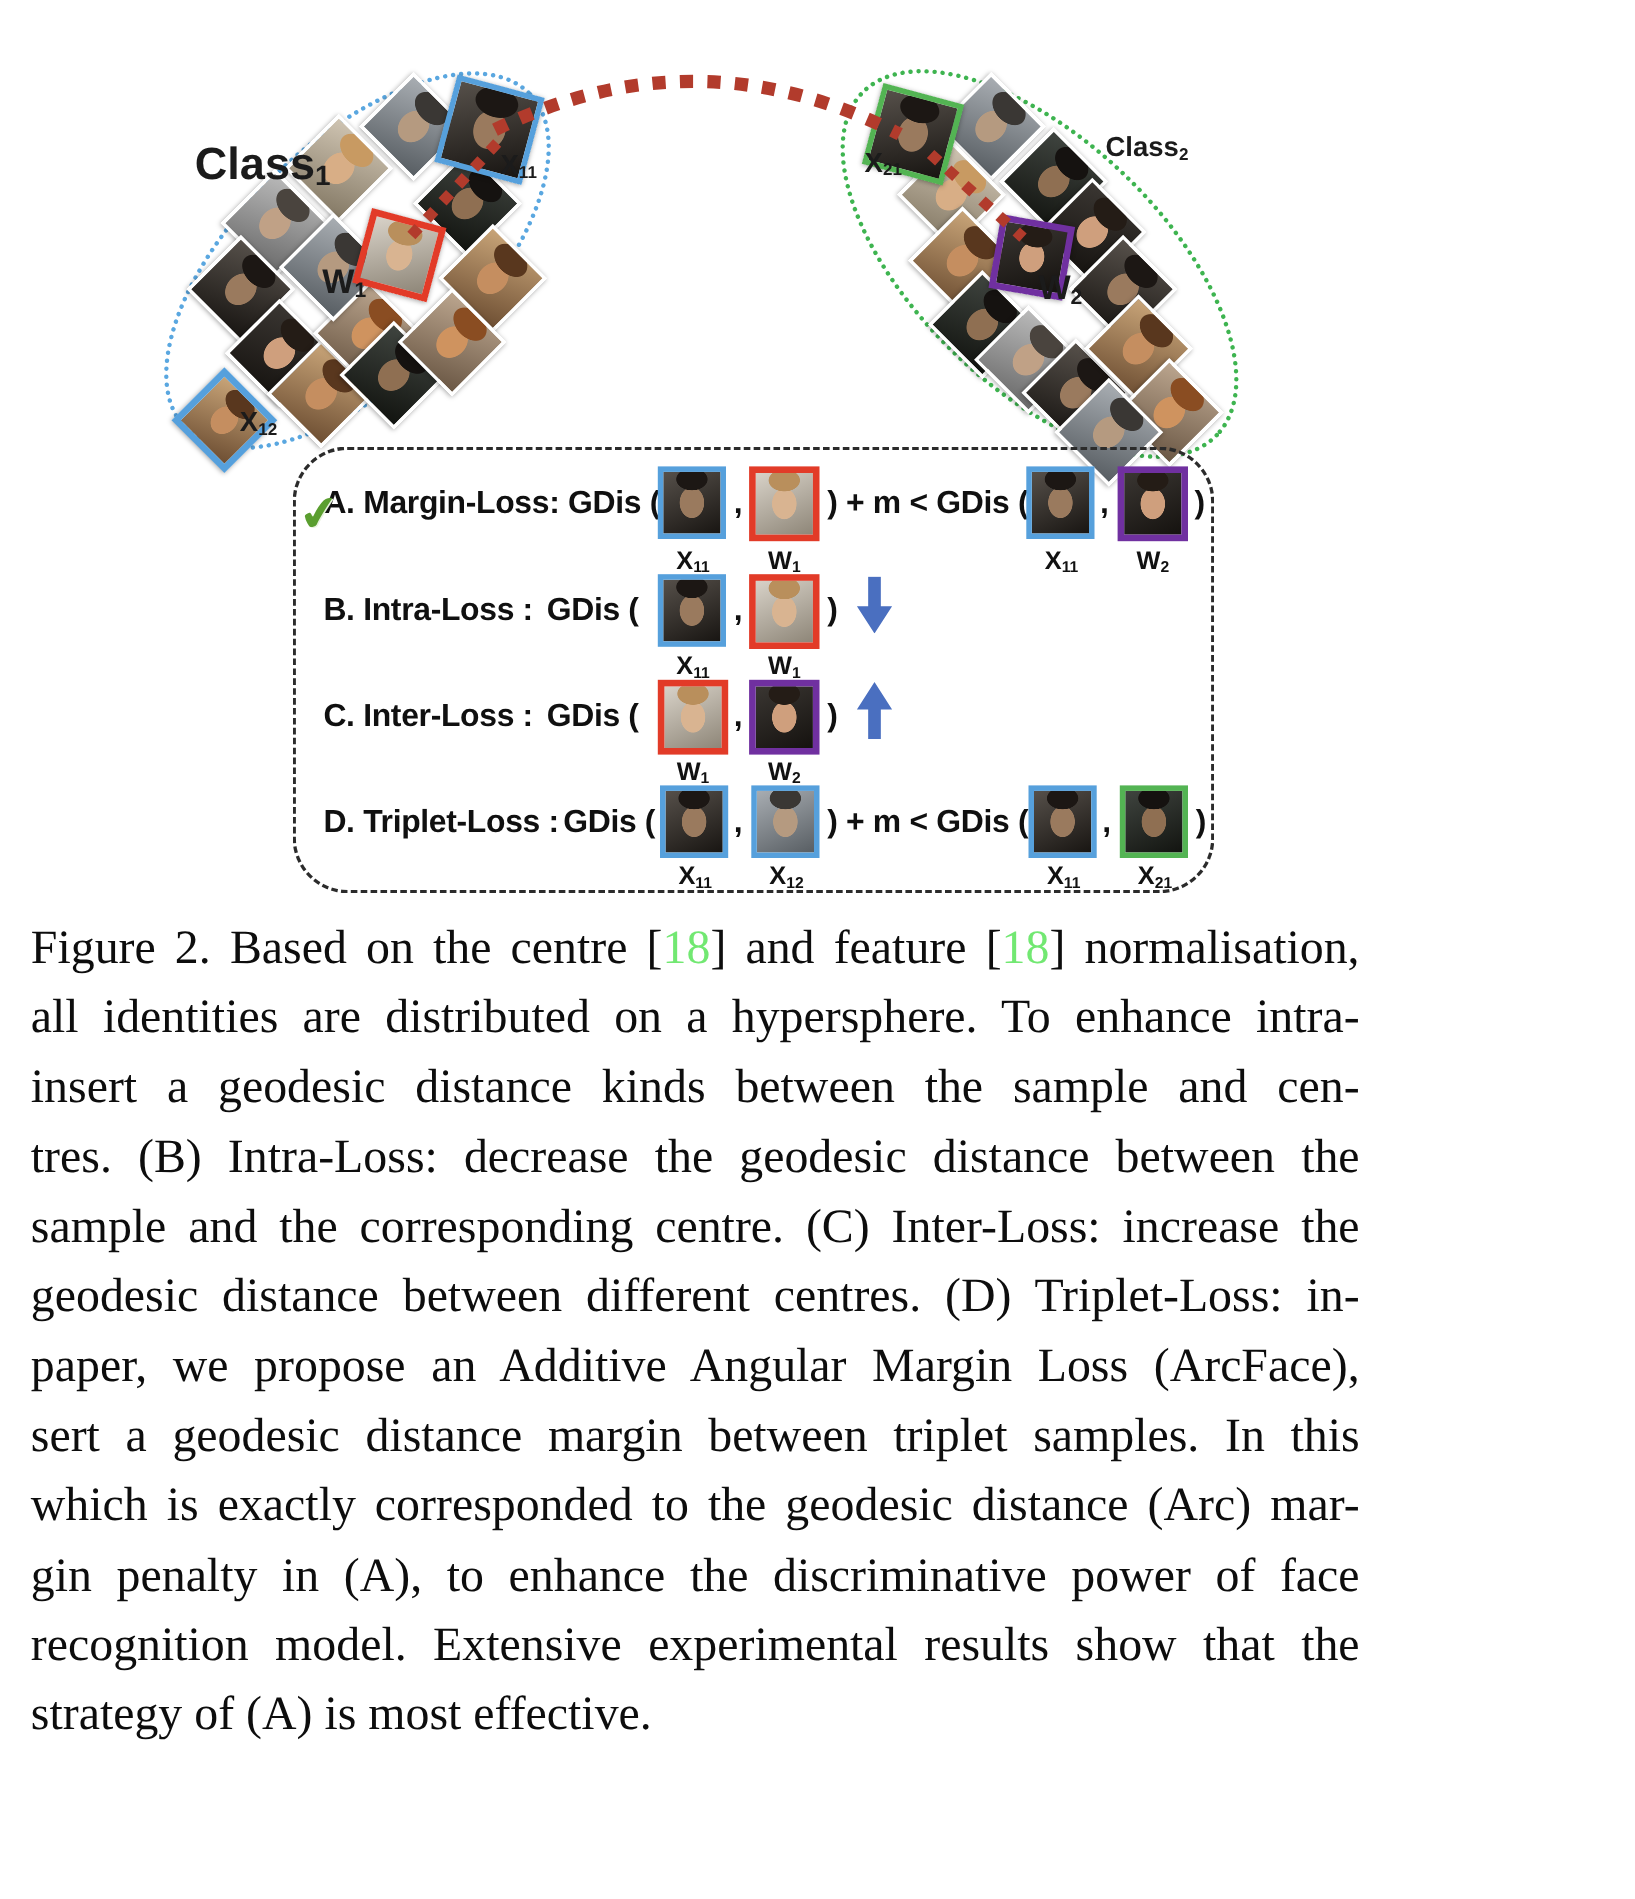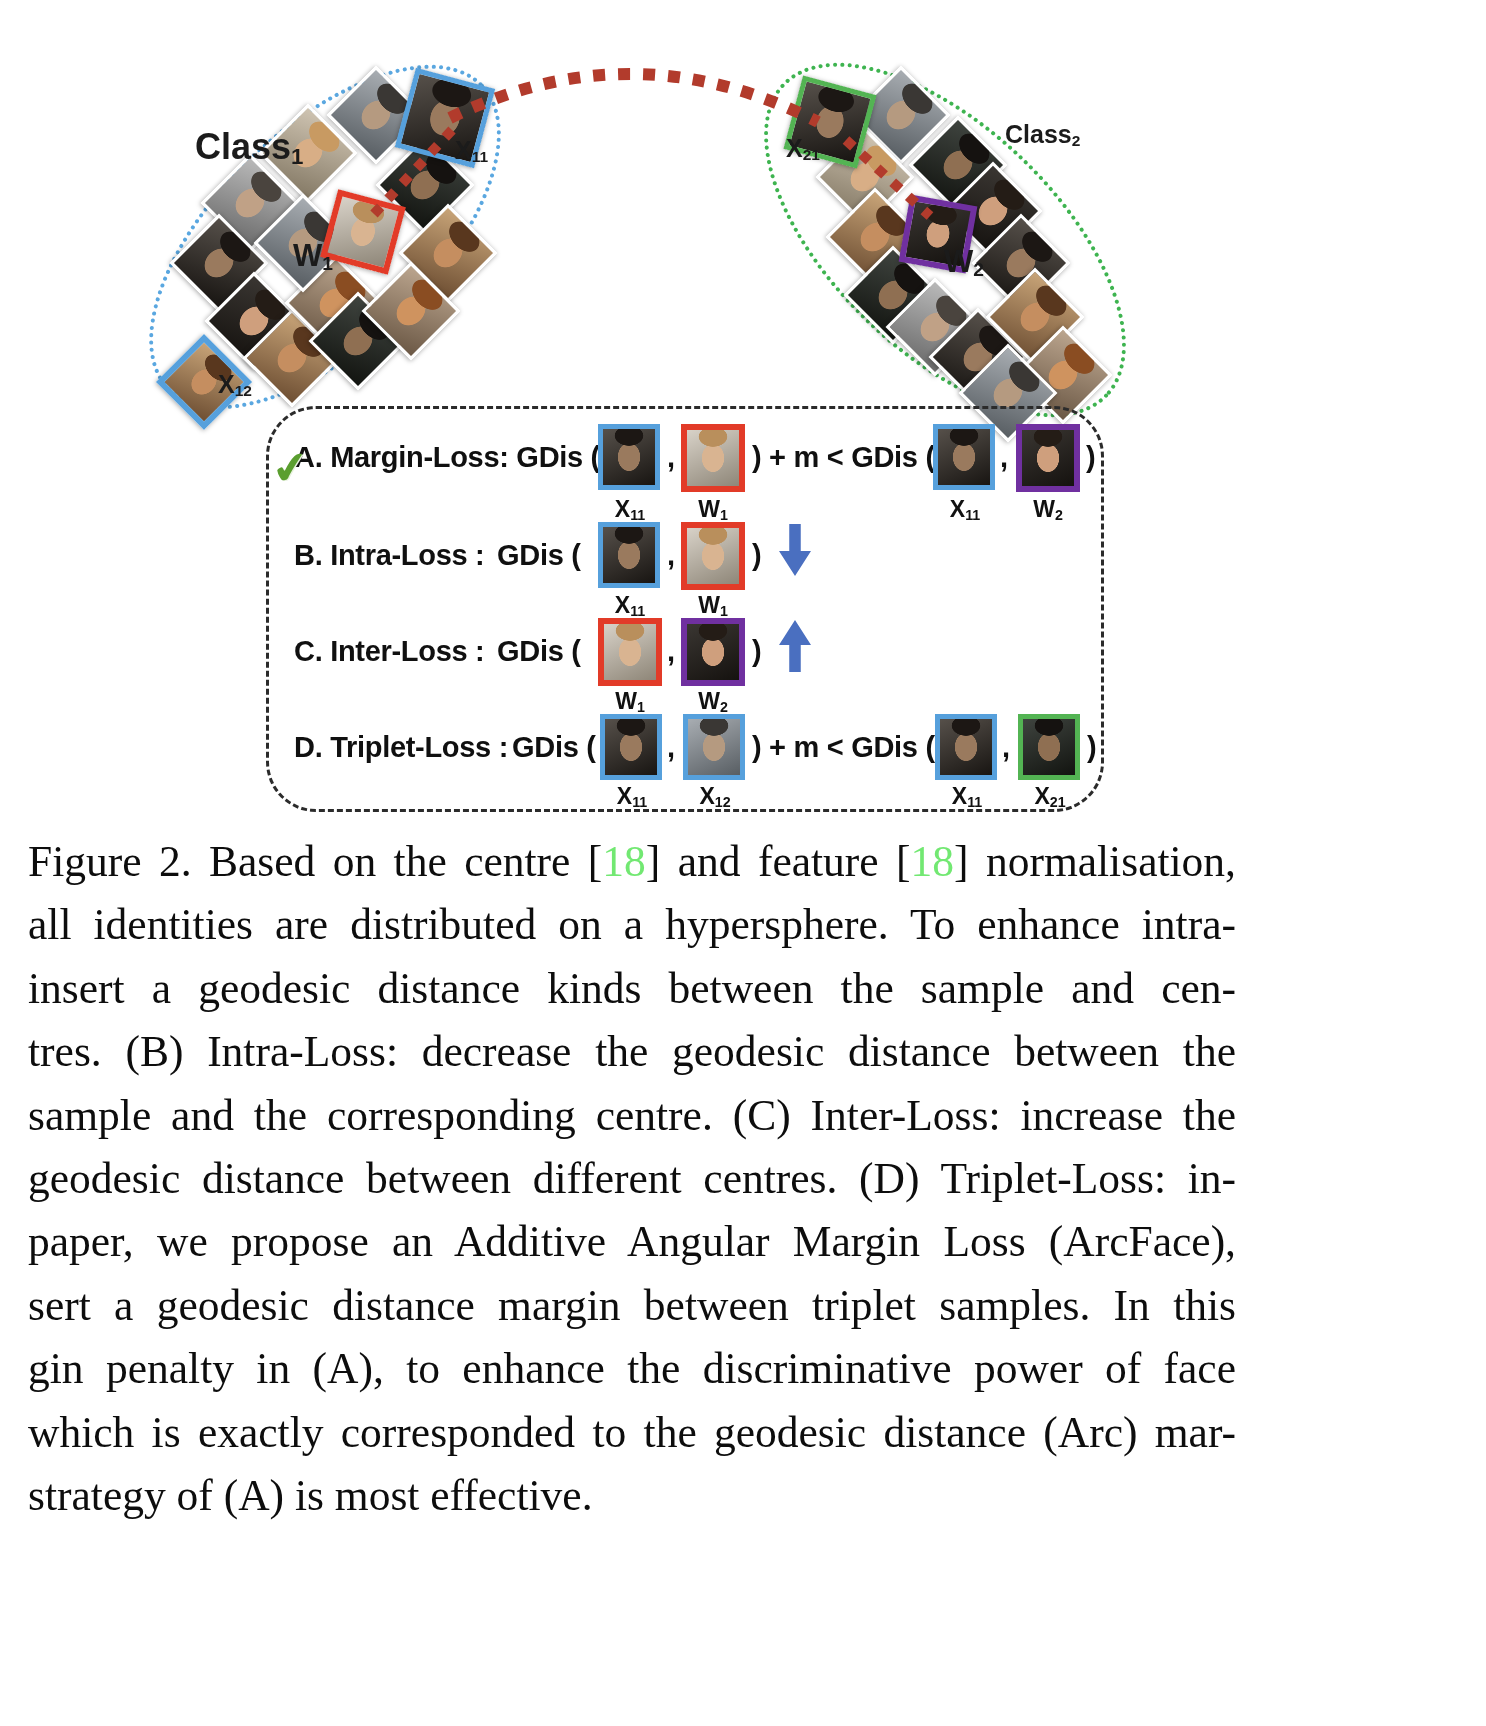--- a/index.html
+++ b/index.html
@@ -94,21 +94,21 @@
   <div class="dface r45 p-dark" style="left:986px;top:228px"></div>
   <div class="dface r45 p-dark2" style="left:858px;top:260px"></div>
   <div class="dface r45 p-grey2" style="left:900px;top:292px"></div>
   <div class="dface r45 p-dark" style="left:943px;top:322px"></div>
   <div class="dface r45 p-tan" style="left:1000px;top:282px"></div>
   <div class="dface r45 p-red" style="left:1028px;top:340px"></div>
   <div class="dface r45 p-grey" style="left:973px;top:358px"></div>
   <div class="dface r15 p-dark bx-green" style="left:792px;top:84px;width:66px;height:66px"></div>
   <div class="dface r10 p-pale2 bx-purple" style="left:904px;top:200px;width:56px;height:56px"></div>
 
-  <div class="fig-label" style="left:195px;top:126px;font-size:36px"><span>Class</span><sub>1</sub></div>
+  <div class="fig-label" style="left:177px;top:126px;font-size:41px"><span>Class</span><sub>1</sub></div>
   <div class="fig-label" style="left:455px;top:136px;font-size:25px"><span>X</span><sub>11</sub></div>
   <div class="fig-label" style="left:293px;top:238px;font-size:31px"><span>W</span><sub>1</sub></div>
   <div class="fig-label" style="left:218px;top:370px;font-size:25px"><span>X</span><sub>12</sub></div>
   <div class="fig-label" style="left:786px;top:134px;font-size:25px"><span>X</span><sub>21</sub></div>
   <div class="fig-label" style="left:1005px;top:120px;font-size:25px"><span>Class</span><sub>2</sub></div>
   <div class="fig-label" style="left:944px;top:244px;font-size:31px"><span>W</span><sub>2</sub></div>
 
   <svg id="over" class="layer" width="1486" height="830">
     <path d="M 450 118 Q 634 28 818 122" fill="none" stroke="#b23b2c" stroke-width="12" stroke-dasharray="12 13"></path>
     <path d="M 452 130 L 374 214" fill="none" stroke="#b23b2c" stroke-width="10" stroke-dasharray="10 11"></path>
@@ -169,18 +169,19 @@
 
   <div id="caption">
     <div class="cap-line"><span>Figure 2. Based on the centre [</span><span class="cite">18</span><span>] and feature [</span><span class="cite">18</span><span>] normalisation,</span></div>
     <div class="cap-line">all identities are distributed on a hypersphere. To enhance intra-</div>
     <div class="cap-line">insert a geodesic distance kinds between the sample and cen-</div>
     <div class="cap-line">tres. (B) Intra-Loss: decrease the geodesic distance between the</div>
     <div class="cap-line">sample and the corresponding centre. (C) Inter-Loss: increase the</div>
     <div class="cap-line">geodesic distance between different centres. (D) Triplet-Loss: in-</div>
     <div class="cap-line">paper, we propose an Additive Angular Margin Loss (ArcFace),</div>
     <div class="cap-line">sert a geodesic distance margin between triplet samples. In this</div>
+    <div class="cap-line">which is exactly corresponded to the geodesic distance (Arc) mar-</div>
     <div class="cap-line">gin penalty in (A), to enhance the discriminative power of face</div>
-    <div class="cap-line">which is exactly corresponded to the geodesic distance (Arc) mar-</div>
+    <div class="cap-line">recognition model. Extensive experimental results show that the</div>
     <div class="cap-line last">strategy of (A) is most effective.</div>
   </div>
 
 </div>
 
 </body></html>

